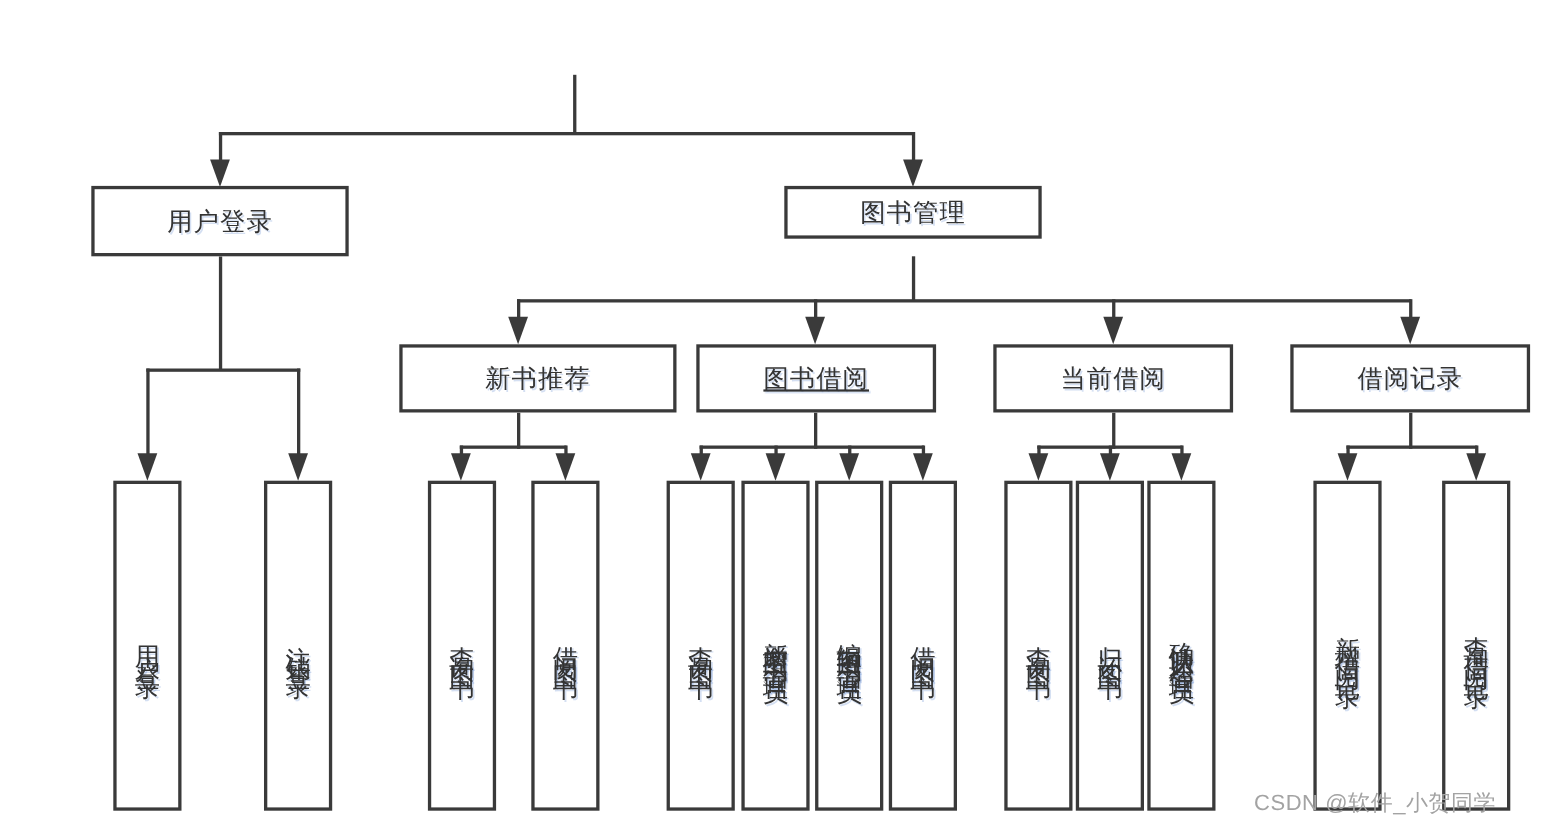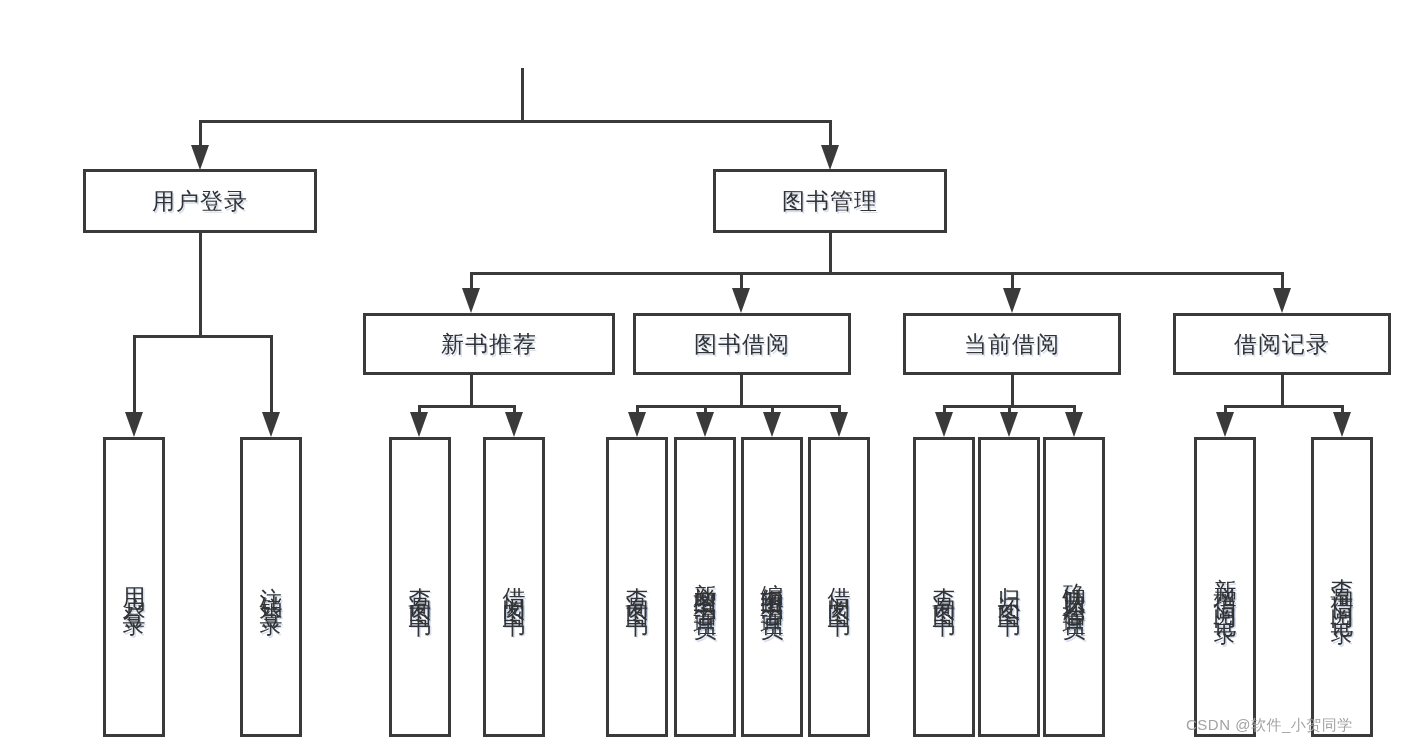--- a/index.html
+++ b/index.html
@@ -36,21 +36,21 @@
   }
   .leaf{top:437px;width:62px;height:300px;}
   .leaf .vtxt{
     writing-mode:vertical-rl;text-orientation:mixed;
     font-size:23px;letter-spacing:9px;color:var(--text);
     text-shadow:1.5px 1.5px 0 rgba(100,140,210,.28);
     line-height:1;
   }
   .leaf .vtxt.dense{letter-spacing:5px;}
   .watermark{
-    position:absolute;left:1186px;top:716px;font-size:15px;letter-spacing:.5px;
+    position:absolute;left:1140px;top:716px;font-size:20px;letter-spacing:.5px;
     color:var(--watermark);white-space:nowrap;
   }
 </style>
 </head>
 <body>
 
 <div class="stage">
 
   <div class="vl" style="left:521px;top:68px;height:52px;"></div>
   <div class="hl" style="left:199px;top:120px;width:632px;"></div>
@@ -108,28 +108,28 @@
   <div class="hl" style="left:1224px;top:405px;width:119px;"></div>
   <div class="vl" style="left:1224px;top:405px;height:10px;"></div>
   <div class="arrow" style="left:1225px;top:412px;"></div>
   <div class="vl" style="left:1341px;top:405px;height:10px;"></div>
   <div class="arrow" style="left:1342px;top:412px;"></div>
 
 
   <div class="node" style="left:83px;top:169px;width:234px;height:64px;">
     <span class="lbl">用户登录</span>
   </div>
-  <div class="node" style="left:713px;top:169px;width:234px;height:64px;">
+  <div class="node" style="left:713px;top:169px;width:234px;height:48px;">
     <span class="lbl">图书管理</span>
   </div>
 
   <div class="node" style="left:363px;top:313px;width:252px;height:62px;">
     <span class="lbl">新书推荐</span>
   </div>
-  <div class="node" style="left:633px;top:313px;width:218px;height:62px;">
+  <div class="node" style="left:633px;top:313px;width:218px;height:62px;text-decoration:underline;">
     <span class="lbl">图书借阅</span>
   </div>
   <div class="node" style="left:903px;top:313px;width:218px;height:62px;">
     <span class="lbl">当前借阅</span>
   </div>
   <div class="node" style="left:1173px;top:313px;width:218px;height:62px;">
     <span class="lbl">借阅记录</span>
   </div>
 
   <div class="node leaf" style="left:103px;">

